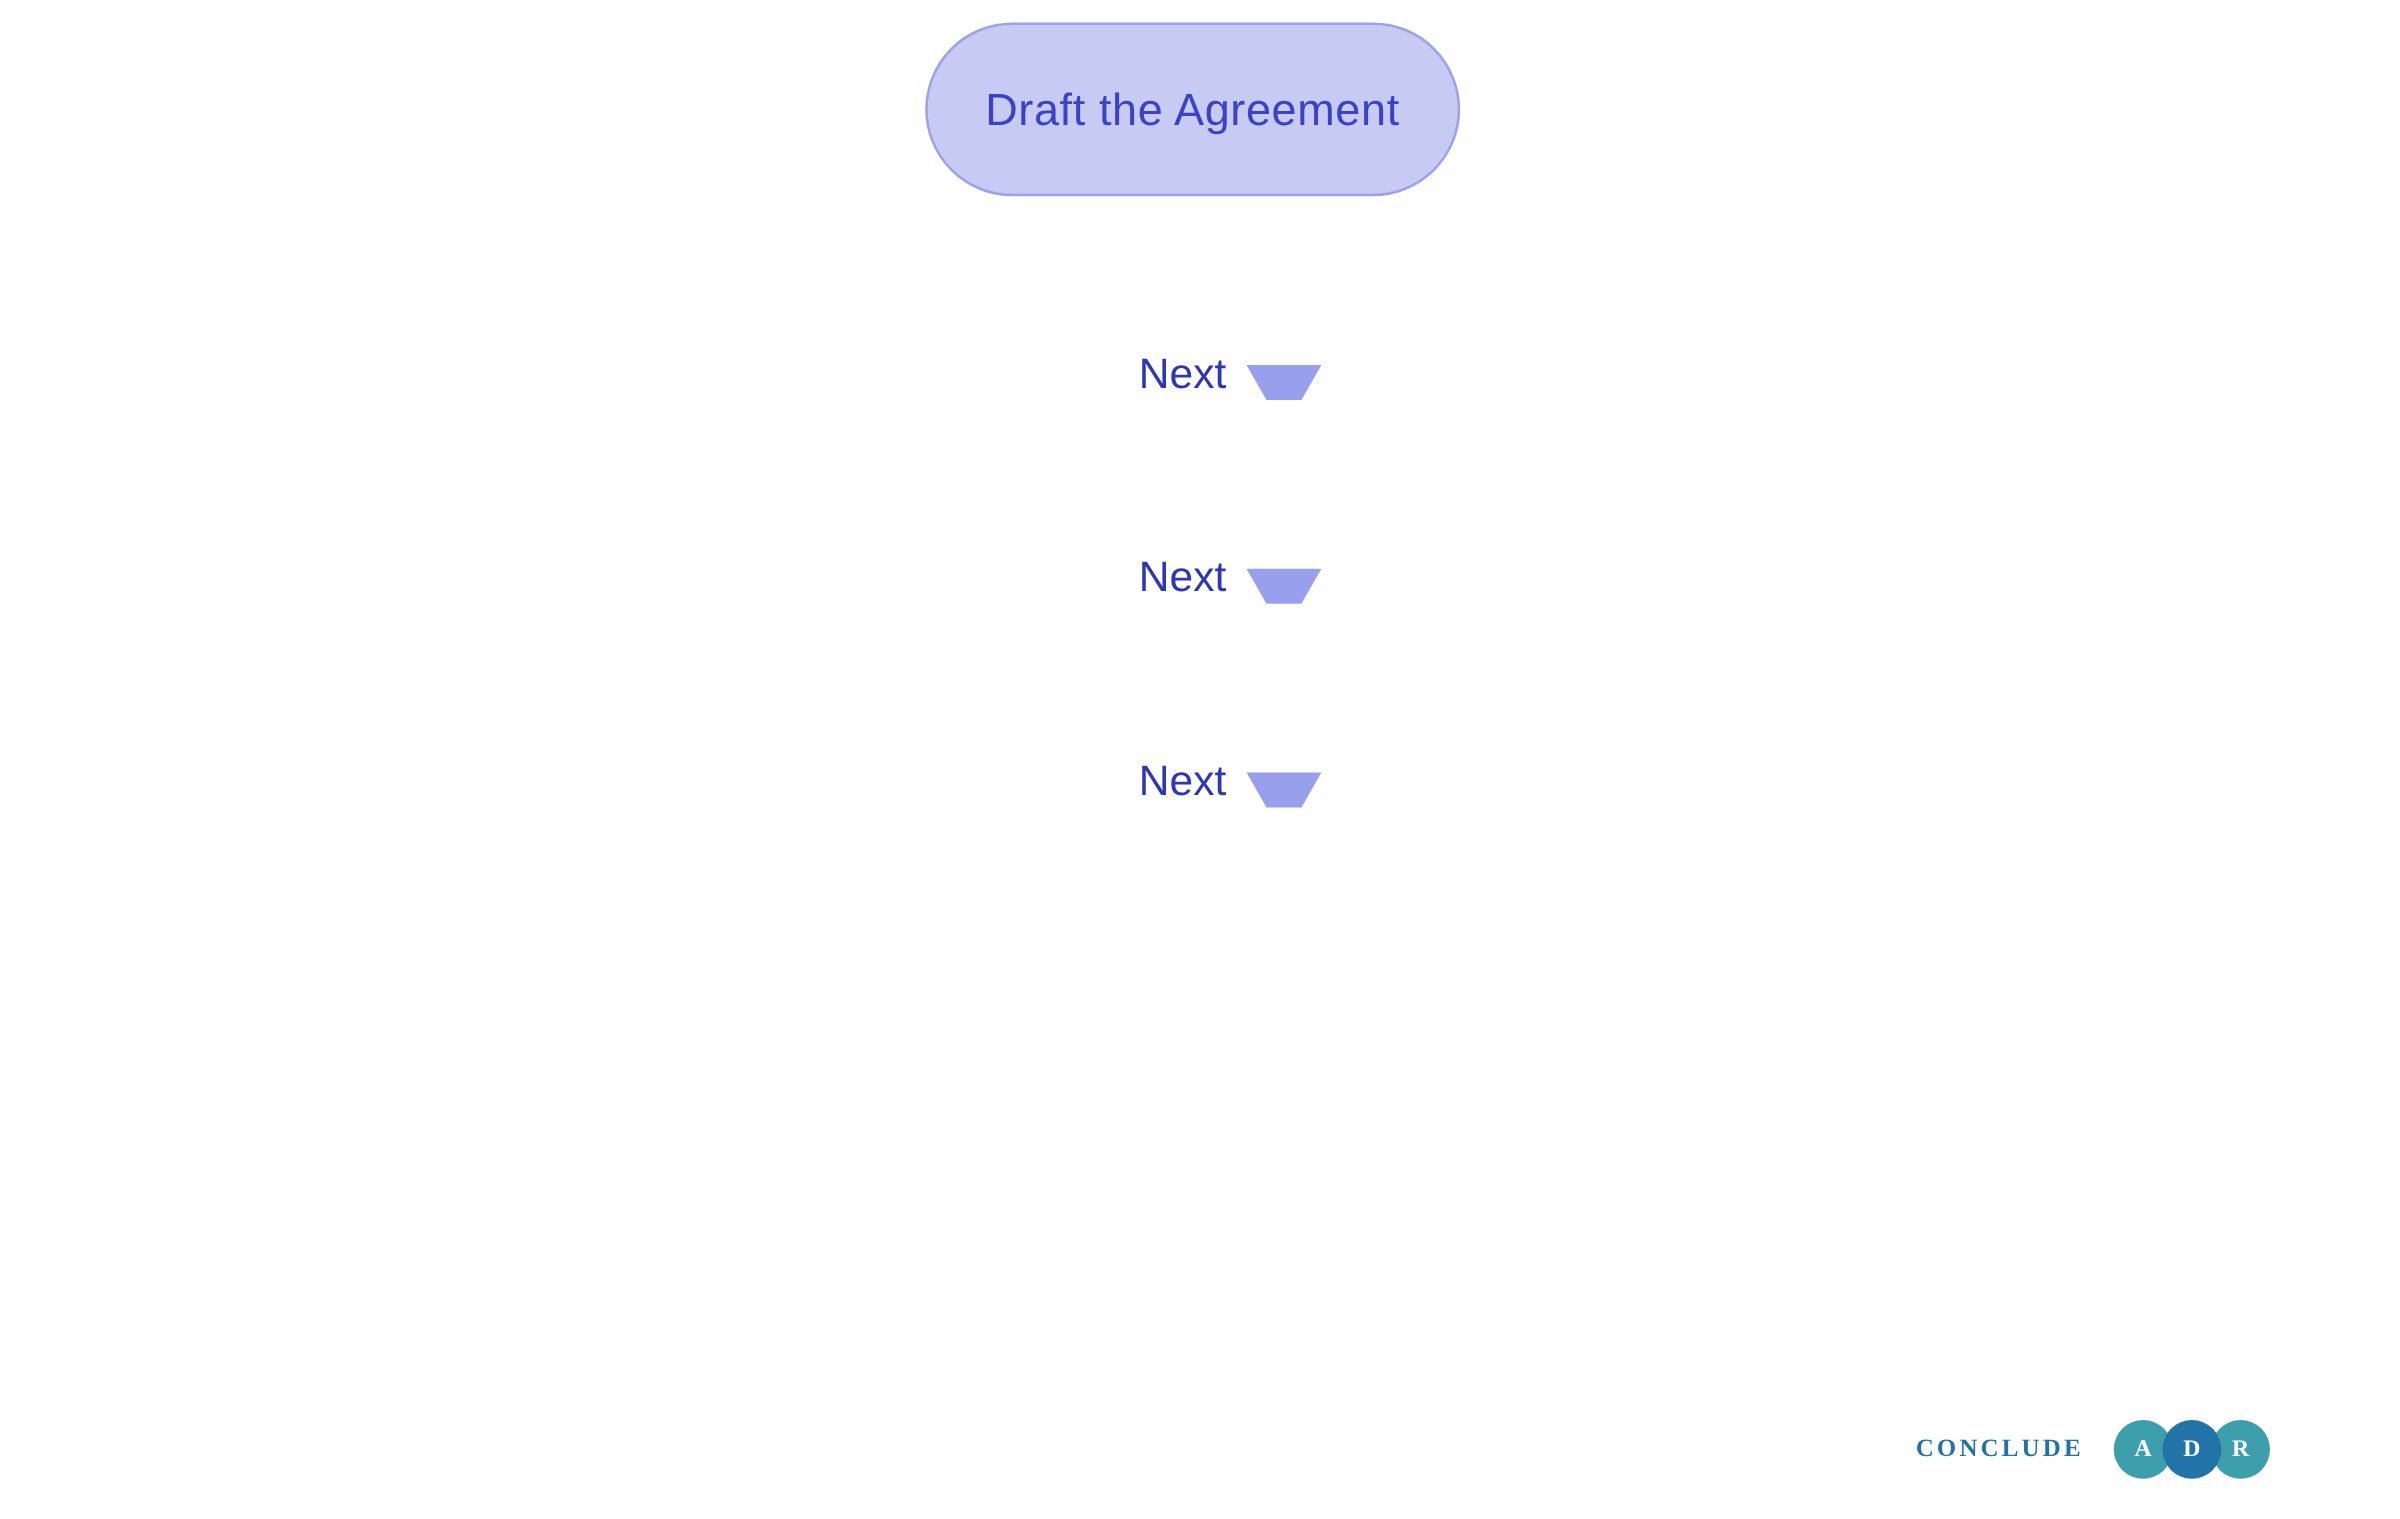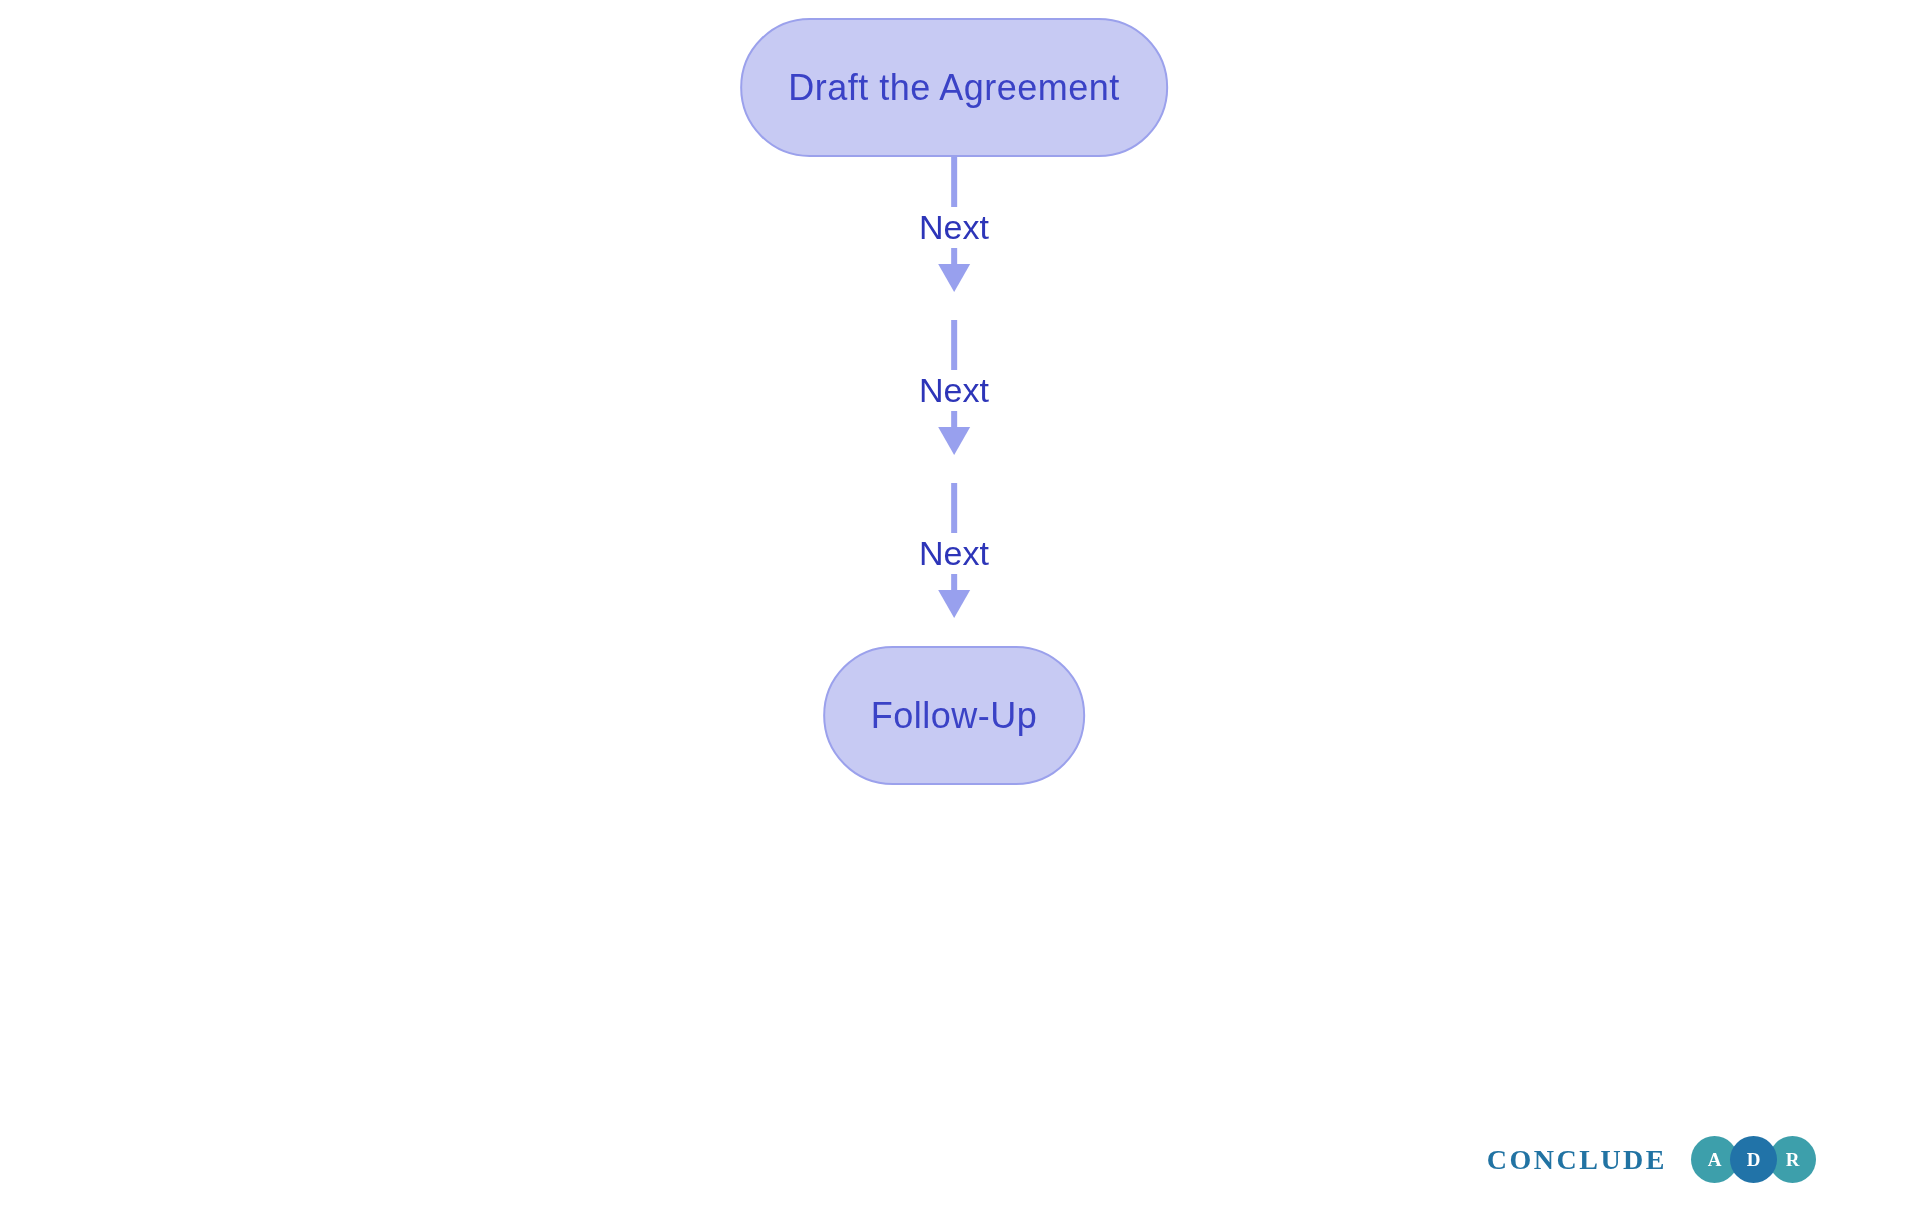--- a/index.html
+++ b/index.html
@@ -40,22 +40,22 @@
   .node-label {
     font-size: 36px;
     font-weight: 400;
     color: var(--node-text, #3a42c6);
     letter-spacing: 0.5px;
   }
 
   .connector {
     height: 163px;
     display: flex;
-    flex-direction: column;
-    align-items: center;
+    flex-direction: row;
+    align-items: flex-end;
   }
   .edge-line {
     width: 6px;
     background: var(--edge-line, #98a0ee);
   }
   .seg-top { flex: 0 0 50px; }
   .seg-bottom { flex: 1 1 auto; }
   .edge-label {
     flex: 0 0 auto;
     font-size: 34px;
@@ -78,21 +78,21 @@
     position: absolute;
     right: 92px;
     bottom: 32px;
     display: flex;
     align-items: center;
     gap: 24px;
   }
   .wordmark {
     font-family: "Liberation Serif", serif;
     font-weight: bold;
-    font-size: 28px;
+    font-size: 20px;
     letter-spacing: 2.5px;
     color: var(--logo-wordmark, #2173a3);
   }
   .badges {
     display: flex;
     align-items: center;
   }
   .badge {
     width: 47px;
     height: 47px;
@@ -137,23 +137,20 @@
     </div>
 
 
     <div class="connector">
       <div class="edge-line seg-top"></div>
       <div class="edge-label">Next</div>
       <div class="edge-line seg-bottom"></div>
       <div class="arrowhead"></div>
     </div>
 
-    <div class="node">
-      <span class="node-label">Follow-Up</span>
-    </div>
 
   </div>
 
   <div class="logo">
     <span class="wordmark">CONCLUDE</span>
     <div class="badges">
       <span class="badge badge-side" style="background: rgb(61, 159, 171);">A</span>
       <span class="badge badge-mid" style="background: rgb(33, 115, 168);">D</span>
       <span class="badge badge-side" style="background: rgb(61, 159, 171);">R</span>
     </div>

